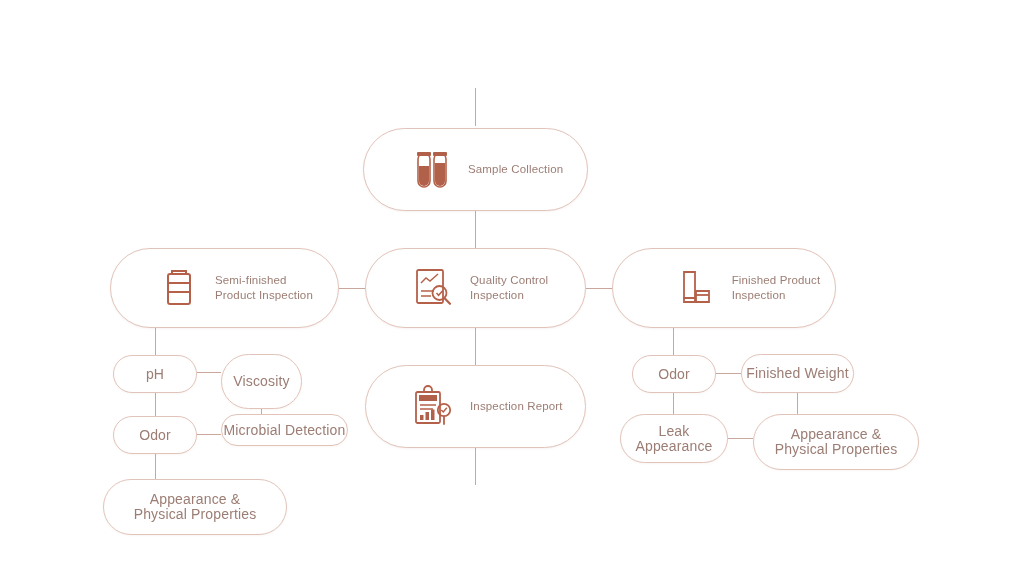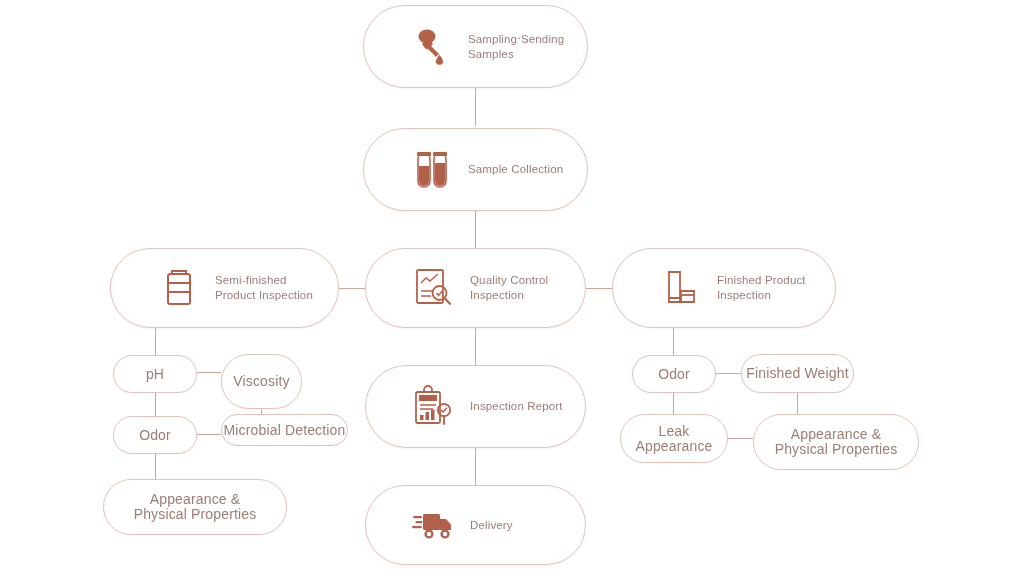--- a/index.html
+++ b/index.html
@@ -78,34 +78,20 @@
   <div class="conn v" style="left:261px;top:392px;height:22px;"></div>
   <div class="conn h" style="left:197px;top:434px;width:24px;"></div>
   <div class="conn v" style="left:155px;top:454px;height:25px;"></div>
 
   <div class="conn v" style="left:673px;top:328px;height:27px;"></div>
   <div class="conn h" style="left:716px;top:373px;width:25px;"></div>
   <div class="conn v" style="left:673px;top:393px;height:21px;"></div>
   <div class="conn v" style="left:797px;top:392px;height:22px;"></div>
   <div class="conn h" style="left:728px;top:438px;width:25px;"></div>
 
-  <div class="node big" style="left:363px;top:5px;width:225px;height:83px;">
-    <span class="ico">
-      <svg width="38" height="40" viewBox="0 0 38 40">
-        <g fill="#b5614a">
-          <ellipse cx="14" cy="9.5" rx="8.5" ry="7"></ellipse>
-          <rect x="10" y="13" width="9" height="8" rx="2" transform="rotate(-42 14.5 17)"></rect>
-          <path d="M16 17 L26 27 L23 30 L13 20 Z"></path>
-          <path d="M26.5 27.5 c2.6 4 3.6 5.6 3.6 7.2 a3.7 3.7 0 0 1 -7.3 0 c0 -1.6 1.1 -3.2 3.7 -7.2 z"></path>
-        </g>
-      </svg>
-    </span>
-    <span class="label">Sampling‧Sending
-Samples</span>
-  </div>
 
   <div class="node big" style="left:110px;top:248px;width:229px;height:80px;">
     <span class="ico">
       <svg width="30" height="40" viewBox="0 0 30 40">
         <g fill="none" stroke="#b5614a" stroke-width="2">
           <rect x="4" y="6" width="22" height="30" rx="2"></rect>
           <path d="M4 15 h22 M4 24 h22"></path>
           <path d="M8 6 V3 h14 v3"></path>
         </g>
       </svg>
@@ -140,21 +126,21 @@
           <circle cx="25.5" cy="26" r="7"></circle>
           <polyline points="22.5,26 24.6,28.3 28.6,23.8" stroke-width="1.5"></polyline>
           <path d="M30.6 31.2 L36 36.8" stroke-width="2.2" stroke-linecap="round"></path>
         </g>
       </svg>
     </span>
     <span class="label">Quality Control
 Inspection</span>
   </div>
 
-  <div class="node big" style="left:612px;top:248px;width:224px;height:80px;">
+  <div class="node big" style="left:612px;top:248px;width:224px;height:80px;justify-content:center;">
     <span class="ico">
       <svg width="36" height="42" viewBox="0 0 36 42">
         <g fill="none" stroke="#b5614a" stroke-width="1.8">
           <path d="M6 5 h11 v26 h-11 z"></path>
           <path d="M6 31 h11 v4 h-11 z"></path>
           <path d="M18 24 h13 v11 h-13 z"></path>
           <path d="M18 28 h13"></path>
         </g>
       </svg>
     </span>
@@ -181,38 +167,20 @@
         <g fill="none" stroke="#b5614a" stroke-width="1.8">
           <circle cx="31" cy="25" r="6.2"></circle>
           <polyline points="28.3,25 30.3,27 33.8,22.8" stroke-width="1.5"></polyline>
           <path d="M31 31.5 V39" stroke-linecap="round"></path>
         </g>
       </svg>
     </span>
     <span class="label">Inspection Report</span>
   </div>
 
-  <div class="node big" style="left:365px;top:485px;width:221px;height:80px;">
-    <span class="ico">
-      <svg width="44" height="34" viewBox="0 0 44 34">
-        <g fill="#b1604a">
-          <rect x="11" y="6" width="17" height="16" rx="1.5"></rect>
-          <path d="M28 11 h6 l5 5.5 V22 h-11 z"></path>
-          <rect x="1" y="8" width="9" height="2.2" rx="1.1"></rect>
-          <rect x="3.5" y="13" width="7" height="2.2" rx="1.1"></rect>
-          <rect x="0" y="18" width="10" height="2.2" rx="1.1"></rect>
-        </g>
-        <g fill="none" stroke="#b1604a" stroke-width="2.4">
-          <circle cx="17" cy="26" r="3.4"></circle>
-          <circle cx="33" cy="26" r="3.4"></circle>
-        </g>
-      </svg>
-    </span>
-    <span class="label">Delivery</span>
-  </div>
 
   <div class="node small" style="left:113px;top:355px;width:84px;height:38px;">
     <span class="label">pH</span>
   </div>
 
   <div class="node small" style="left:221px;top:354px;width:81px;height:55px;">
     <span class="label">Viscosity</span>
   </div>
 
   <div class="node small" style="left:113px;top:416px;width:84px;height:38px;">

